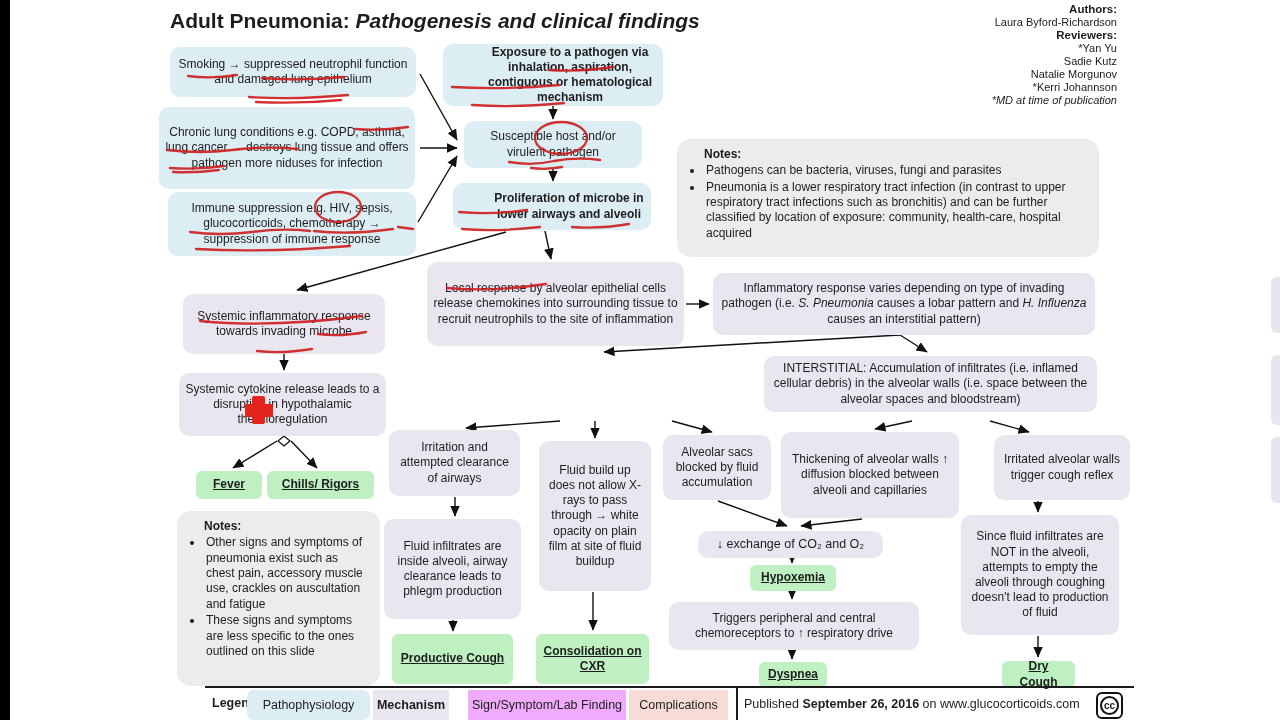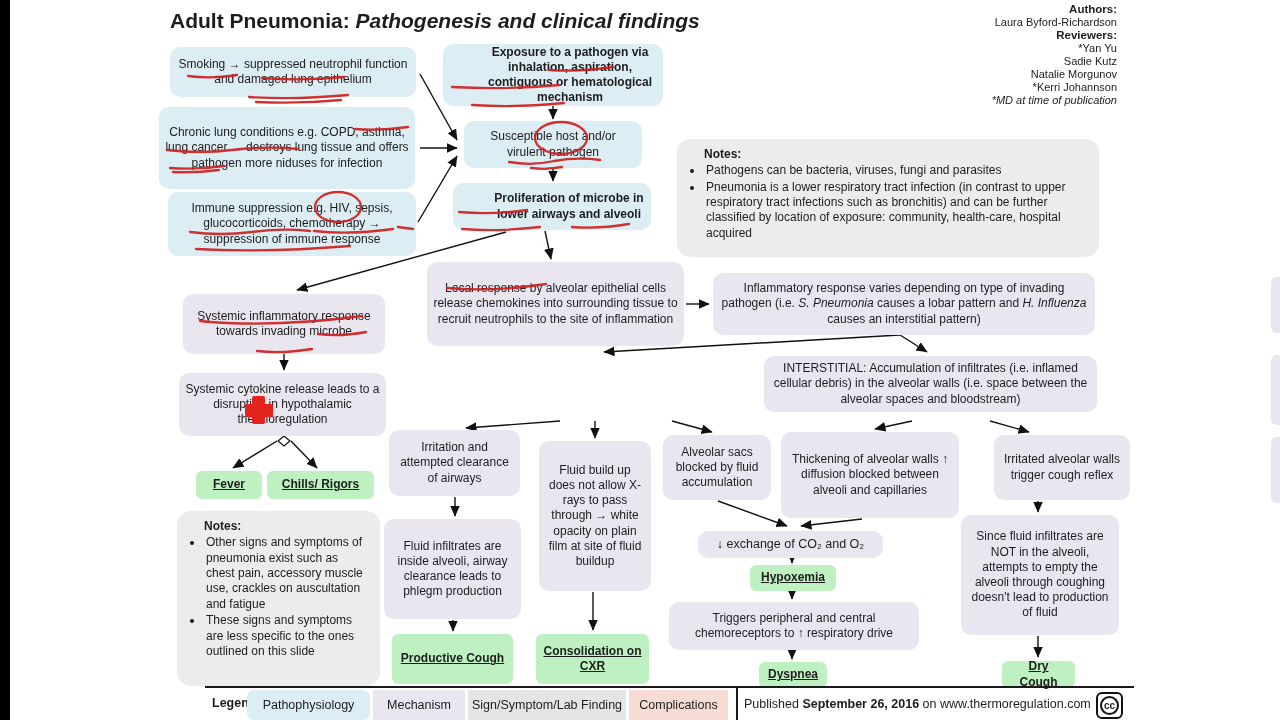--- a/index.html
+++ b/index.html
@@ -232,29 +232,29 @@
   <div class="sliver" style="top:277px;height:56px;"></div>
   <div class="sliver" style="top:355px;height:70px;"></div>
   <div class="sliver" style="top:437px;height:66px;"></div>
 
   <div class="sepline"></div>
   <div class="vdivider"></div>
   <div class="legendlbl">Legend:</div>
   <div class="lg-cell" style="left: 247px; width: 123px; background: rgb(220, 237, 244); border-radius: 7px;">
       <span>Pathophysiology</span>
     </div>
-  <div class="lg-cell" style="left: 373px; width: 92px; background: rgb(233, 230, 240);">
+  <div class="lg-cell" style="left: 373px; width: 76px; background: rgb(233, 230, 240); font-weight: bold;">
       <span>Mechanism</span>
     </div>
-  <div class="lg-cell" style="left: 468px; width: 158px; background: #e5e5e5;">
+  <div class="lg-cell" style="left: 468px; width: 158px; background: #f0abfc;">
       <span>Sign/Symptom/Lab Finding</span>
     </div>
   <div class="lg-cell" style="left: 629px; width: 99px; background: rgb(247, 220, 214);">
       <span>Complications</span>
     </div>
   <div class="footer">
-    <span>Published </span><span class="bd">September 26, 2016</span><span> on </span><span>www.thermoregulation.com</span>
+    <span>Published </span><span class="bd">September 26, 2016</span><span> on </span><span>www.glucocorticoids.com</span>
   </div>
   <div class="cc">
       <span class="ring">cc</span>
     </div>
 
 </div>
 
 </body></html>

